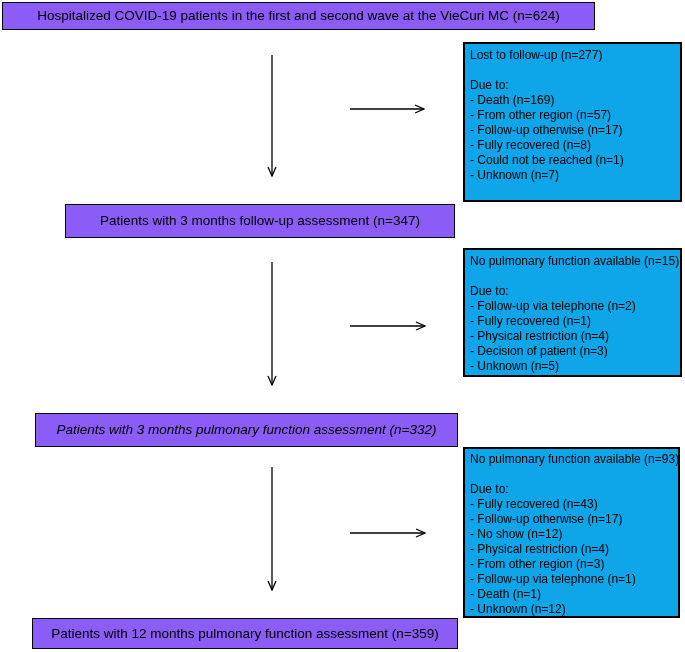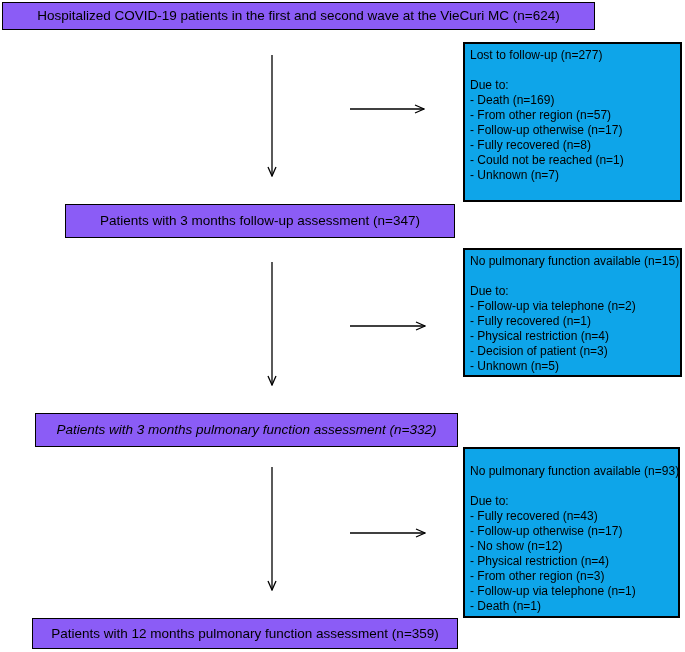--- a/index.html
+++ b/index.html
@@ -28,21 +28,21 @@
     position:absolute;
     box-sizing:border-box;
     border:2px solid #000;
     background:#0ea5e9;
     font-size:12px;
     line-height:15px;
     padding:4px 5px 0 5px;
     overflow:hidden;
   }
   .sbox .line{min-height:15px;white-space:nowrap;}
-  .s3{padding-top:15px;}
+  .s3{padding-top:3px;}
 </style>
 </head>
 <body>
 
 <div class="canvas">
 
   <svg class="arrows" width="685" height="652" aria-hidden="true">
     <defs>
       <marker id="ah" viewBox="0 0 12 10" refX="11" refY="5" markerWidth="12" markerHeight="10" orient="auto" markerUnits="userSpaceOnUse">
         <path d="M2,1 L11,5 L2,9" fill="none" stroke="#000" stroke-width="1.3"></path>

